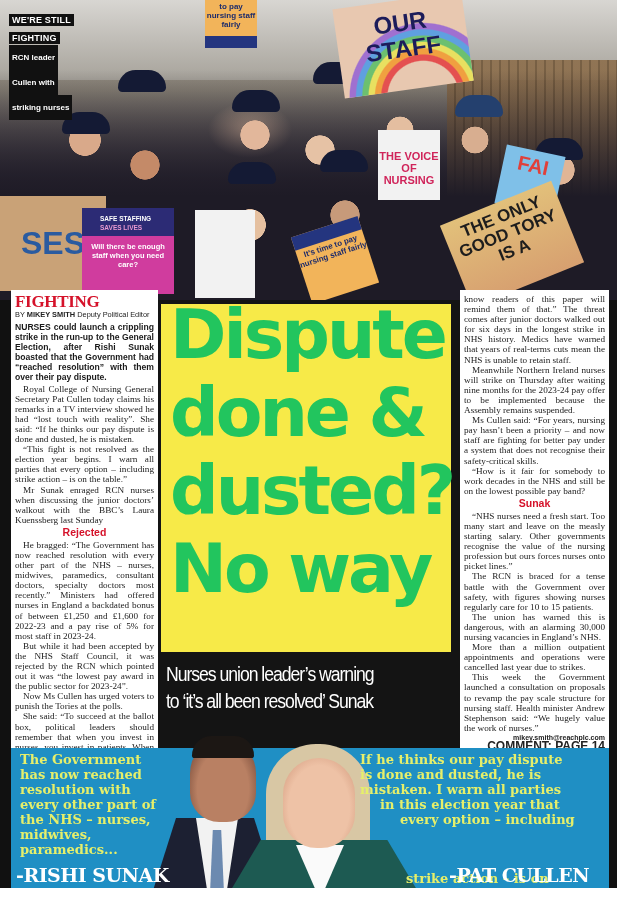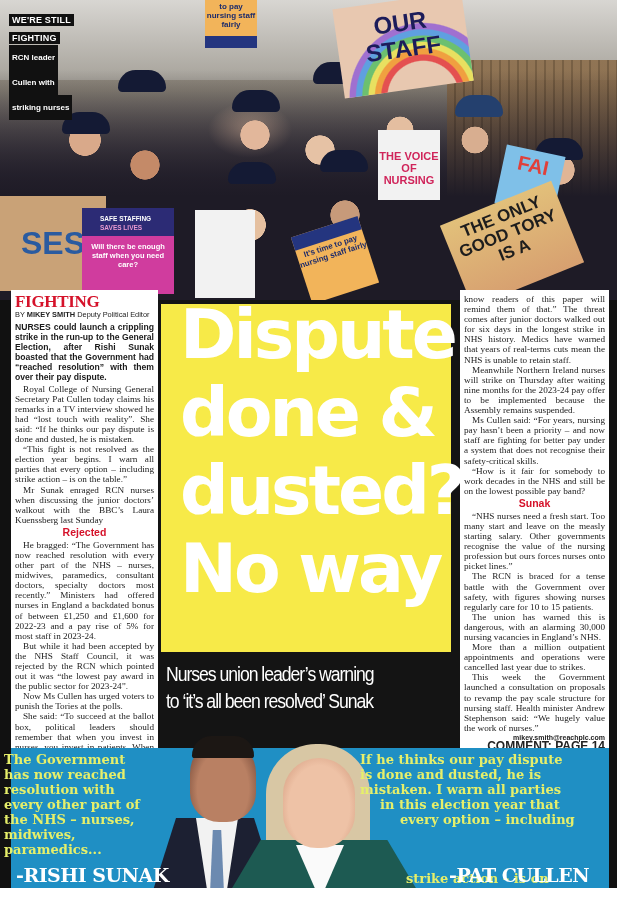--- a/index.html
+++ b/index.html
@@ -62,27 +62,27 @@
   .exclusive { font-family:"Liberation Serif",serif; font-weight:bold; font-size:17px; line-height:16px; color:#d5122a; letter-spacing:-.3px; text-align:left; }
   .byline { font-family:"Liberation Sans",sans-serif; font-size:7.4px; line-height:10px; color:#222; text-align:left; margin-bottom:2px; }
   .byline b { font-weight:bold; }
   .lead { font-family:"Liberation Sans",sans-serif; font-weight:bold; font-size:8.6px; line-height:10.1px; color:#1a1a1a; text-align:justify; margin-bottom:1px; }
   .subhead { font-family:"Liberation Sans",sans-serif; font-weight:bold; color:#d5122a; font-size:10.5px; line-height:15px; text-align:center; }
   .signoff { text-align:right; font-family:"Liberation Sans",sans-serif; font-weight:bold; font-size:7px; line-height:9px; }
 
   
   .centre-bg { position:absolute; left:158px; top:300px; width:302px; height:448px; background:#141414; }
   .headline-box { position:absolute; left:161px; top:304px; width:290px; height:348px; background:#f7ea48; }
-  .headline { position:absolute; left:170px; top:296px; width:290px; font-family:"DejaVu Sans",sans-serif; font-weight:bold; font-size:68px; line-height:78px; color:#ffffff; letter-spacing:-3px;margin-left:10px; }
+  .headline { position:absolute; left:170px; top:296px; width:290px; font-family:"DejaVu Sans",sans-serif; font-weight:bold; font-size:68px; line-height:78px; color:#22c55e; letter-spacing:-3px; }
   .subheadline { position:absolute; left:166px; top:660px; width:290px; font-family:"Liberation Sans",sans-serif; font-size:20.5px; line-height:27px; color:#fff; letter-spacing:-1.2px; transform:scaleX(.86); transform-origin:left top; white-space:nowrap; }
 
   
   .quote-strip { position:absolute; left:11px; top:748px; width:598px; height:140px; background:#1f8fc4; }
   .quote-text { position:absolute; font-family:"DejaVu Serif",serif; font-weight:bold; color:#e6ef6a; font-size:13px; line-height:15px; }
-  .quote-sunak { left:4px; top:752px; width:150px; }
+  .quote-sunak { left:20px; top:752px; width:150px; }
   .quote-cullen { left:360px; top:752px; width:250px; }
   .q-name { position:absolute; font-family:"DejaVu Serif",serif; font-weight:bold; color:#fff; font-size:19px; line-height:22px; letter-spacing:-.5px; }
   .name-sunak { left:16px; top:864px; }
   .name-cullen { left:449px; top:864px; }
   .person { position:absolute; }
   .sunak-head { left:190px; top:740px; width:66px; height:82px; border-radius:34px 34px 30px 30px;
     background: radial-gradient(ellipse at 50% 60%, #b98063 55%, #8a5a45 80%); }
   .sunak-hair { left:192px; top:736px; width:62px; height:22px; border-radius:30px 30px 4px 4px; background:#1c1714; }
   .sunak-body { left:150px; top:818px; width:130px; height:82px; background:#1c2032; clip-path:polygon(20% 0,80% 0,100% 100%,0 100%); }
   .sunak-shirt { left:196px; top:818px; width:42px; height:82px; background:#f2f2f2; clip-path:polygon(0 0,100% 0,70% 100%,30% 100%); }

